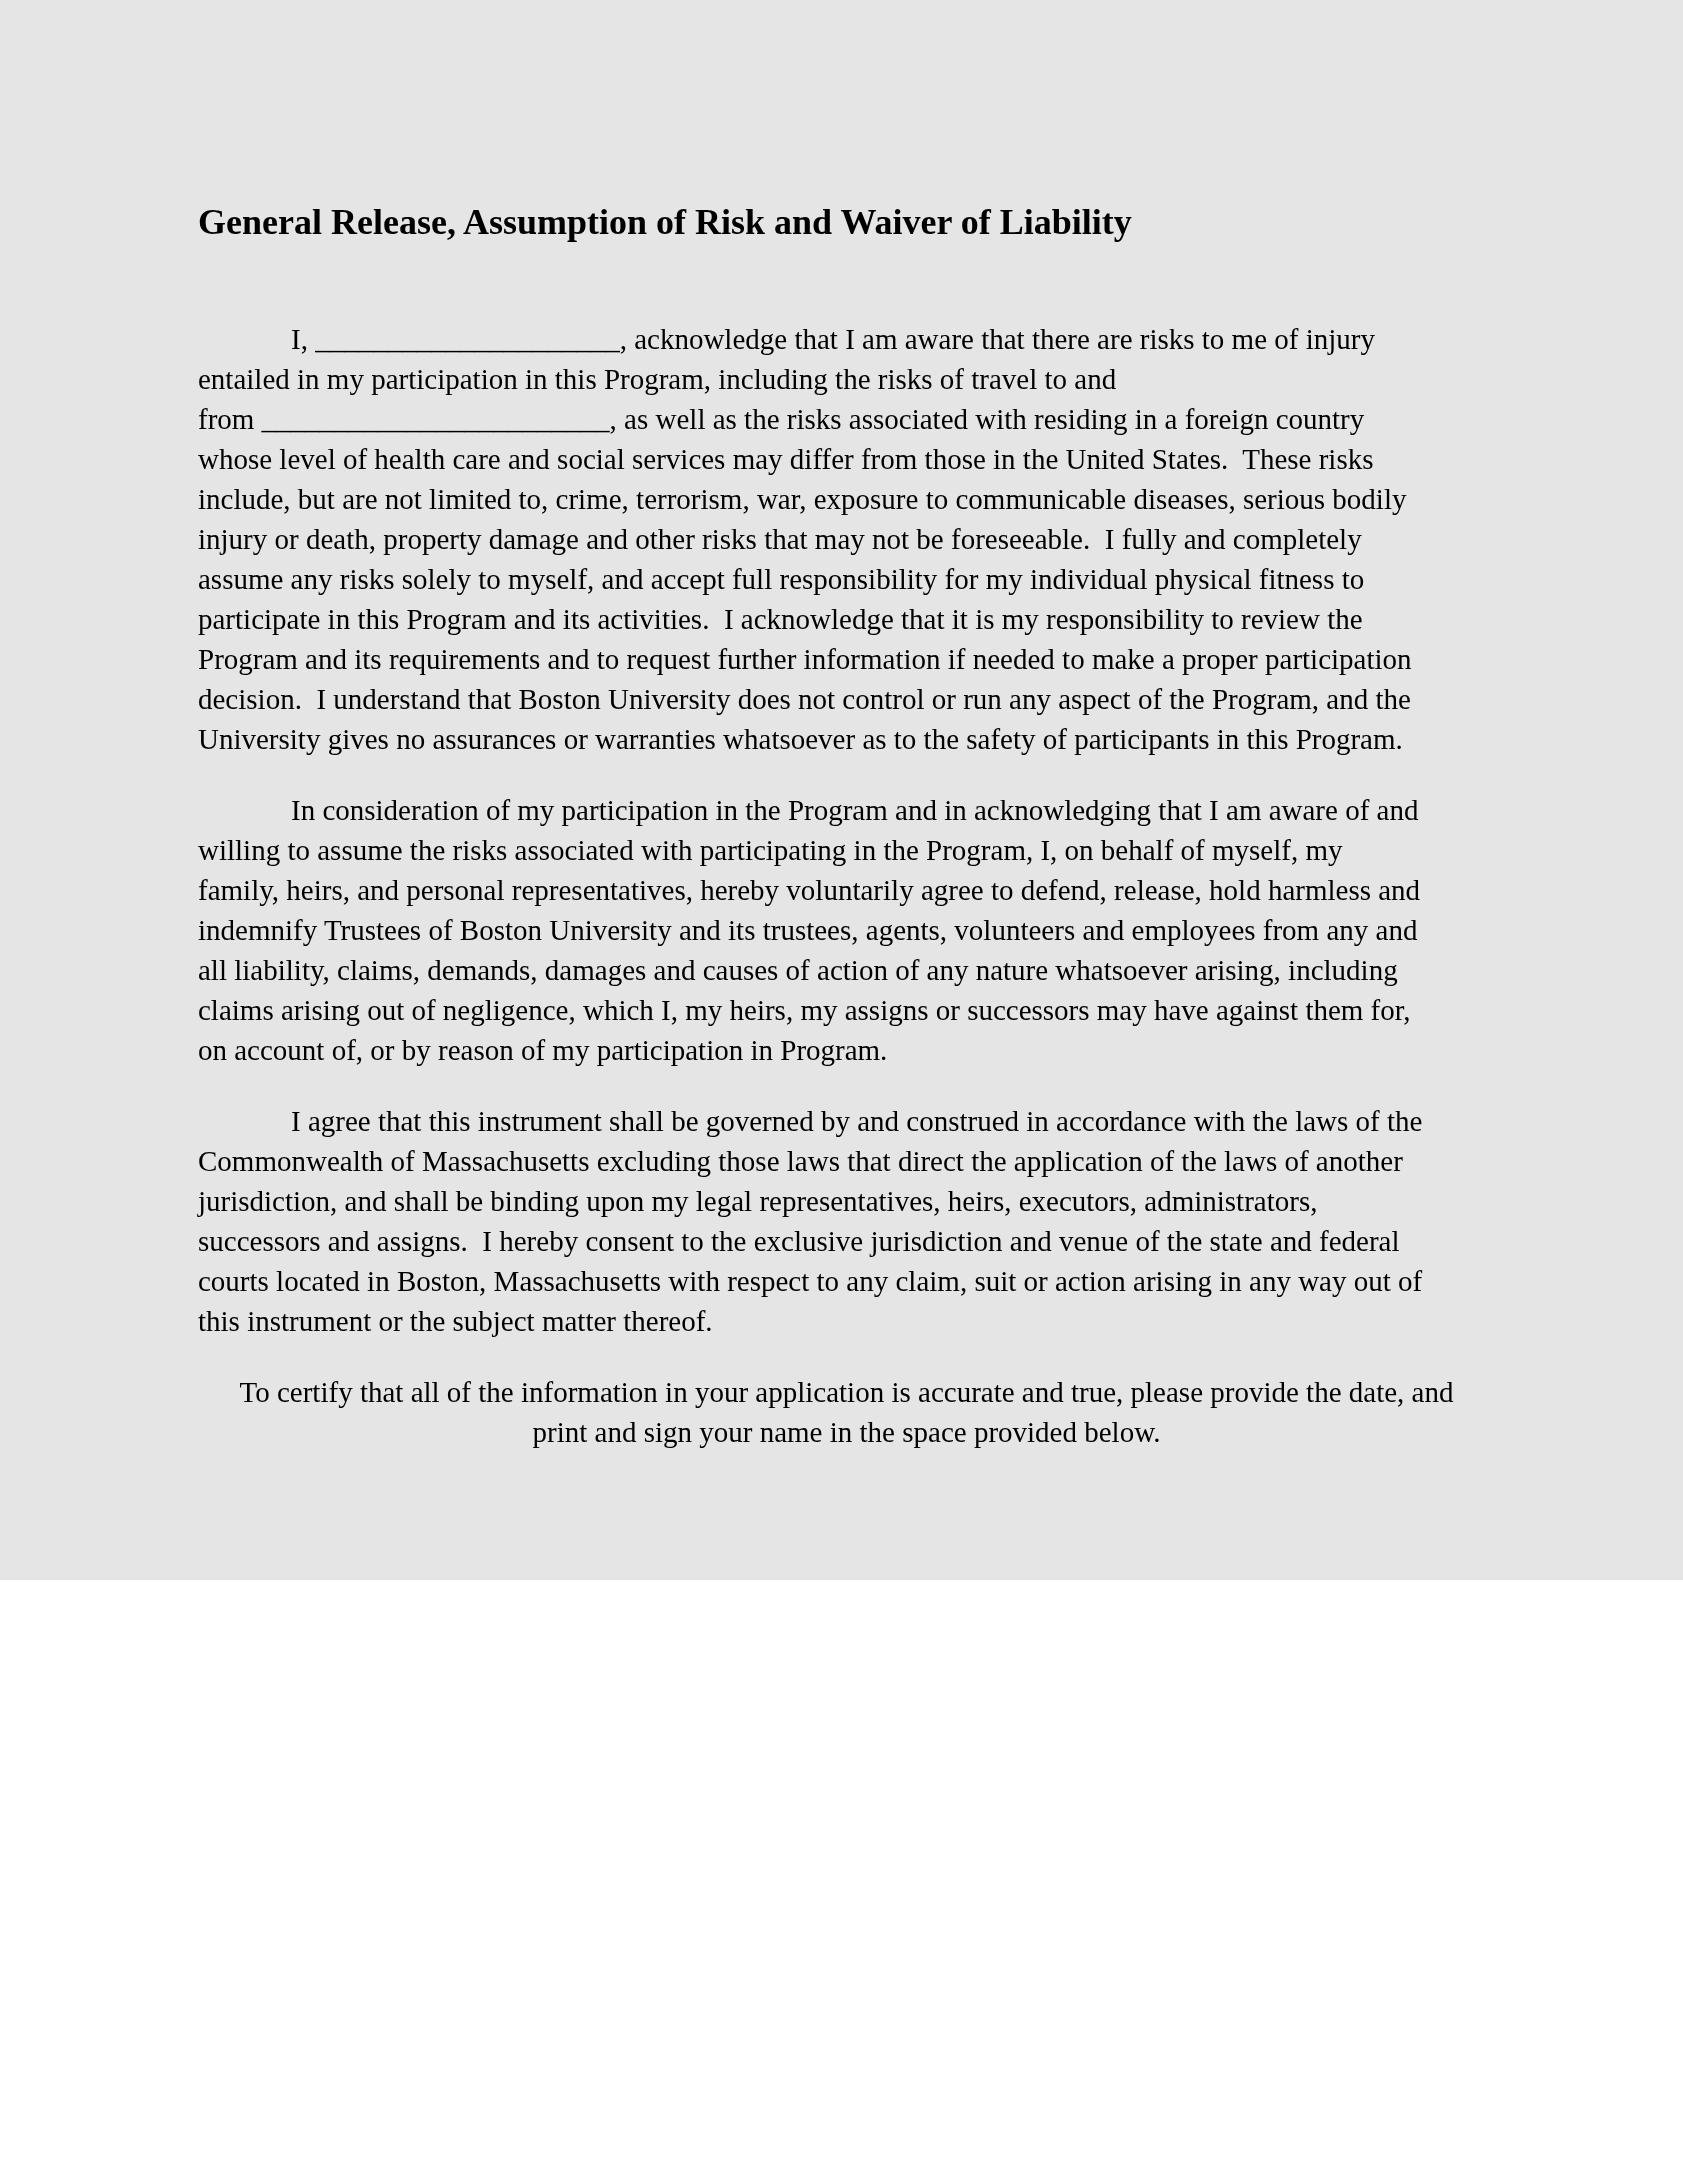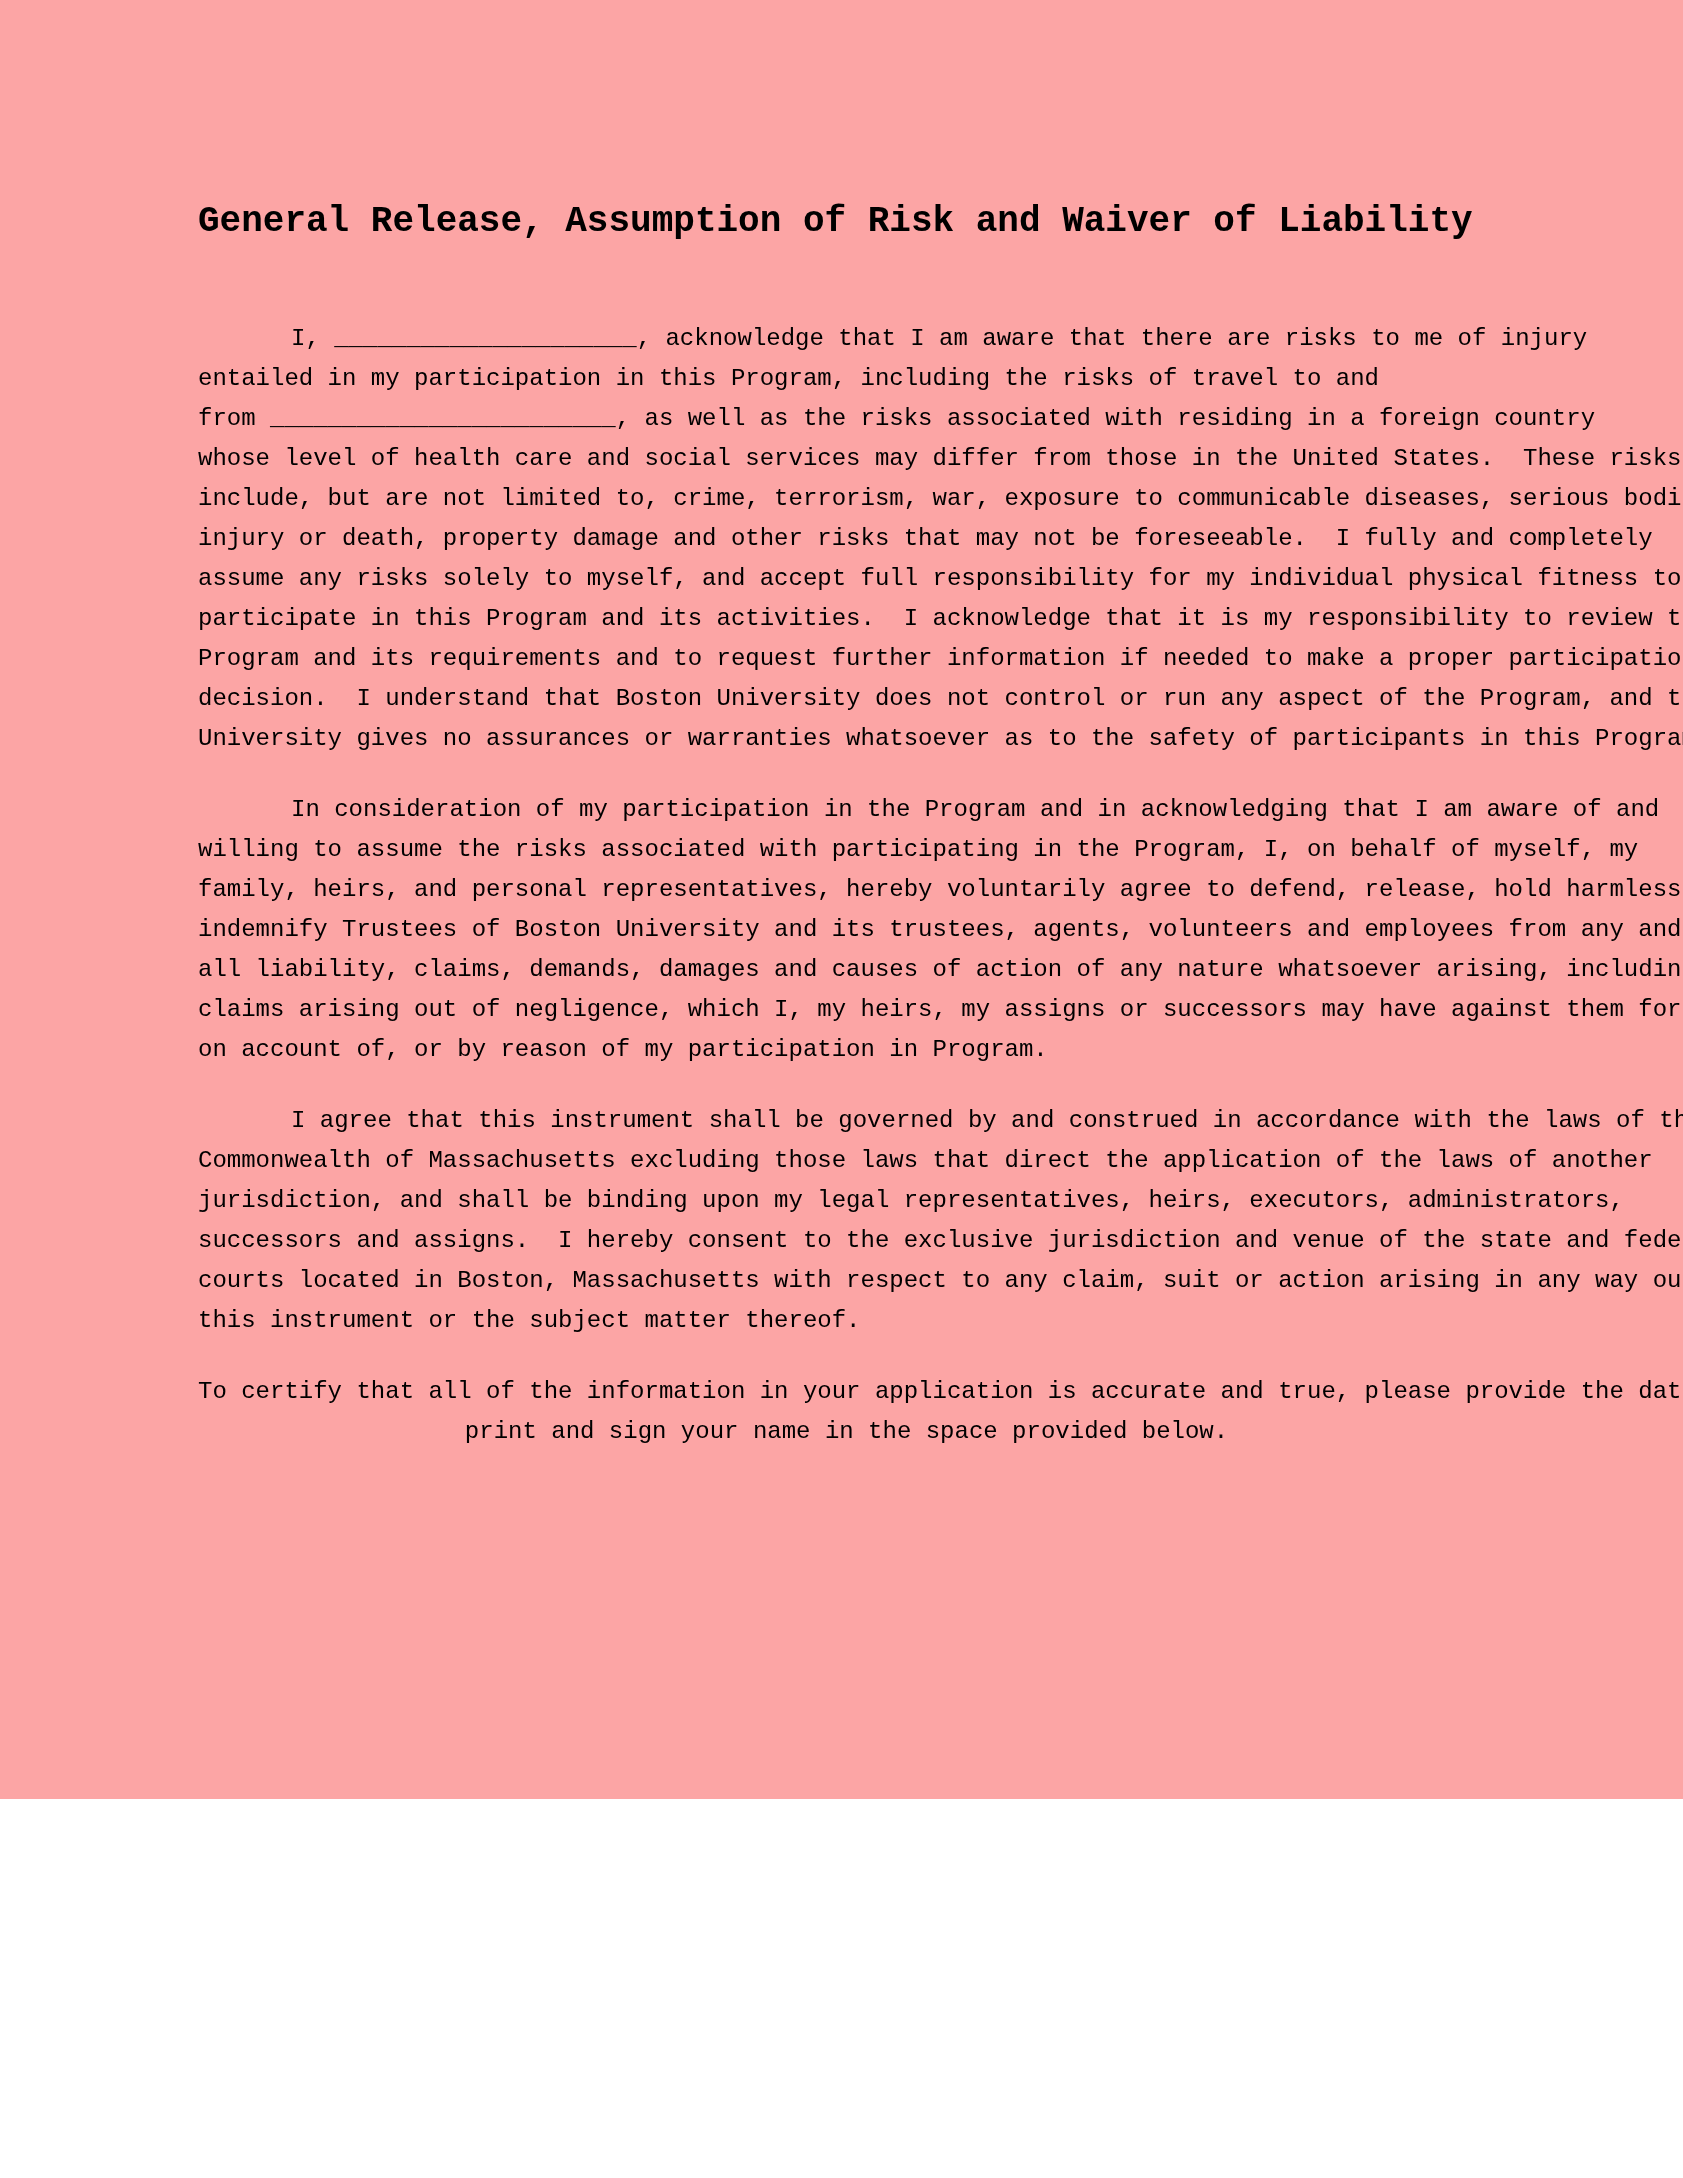--- a/index.html
+++ b/index.html
@@ -1,39 +1,39 @@
 <!DOCTYPE html>
 <html><head>
 <meta charset="utf-8">
 <style>
   html, body { margin: 0; padding: 0; background: #ffffff; }
   .page {
     position: relative;
     width: 1683px;
-    height: 1799px;
-    background: #fca5a5;
+    height: 1580px;
+    background: #e5e5e5;
     color: #000000;
-    font-family: Liberation Mono, monospace;
+    font-family: Liberation Serif, serif;
     overflow: hidden;
   }
   .content {
     position: absolute;
     left: 198px;
     top: 201px;
     width: 1297px;
   }
   .doc-title {
     font-size: 36px;
     line-height: 42px;
     font-weight: bold;
     margin: 0 0 76px 0;
     white-space: pre;
   }
   .doc-para {
-    font-size: 24px;
+    font-size: 29px;
     line-height: 40px;
     white-space: pre;
     margin: 7px 0 31px 0;
   }
   .doc-para.indent { text-indent: 93px; }
   .doc-para.gap-after { margin-bottom: 40px; }
   .doc-para.last { margin-bottom: 0; text-align: center; }
   .sig-block { margin-top: 94px; }
   .sig-row {
     font-size: 33px;

